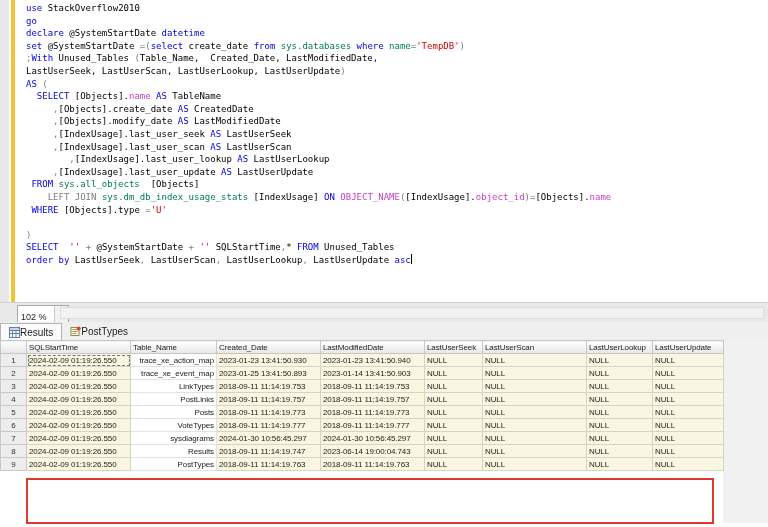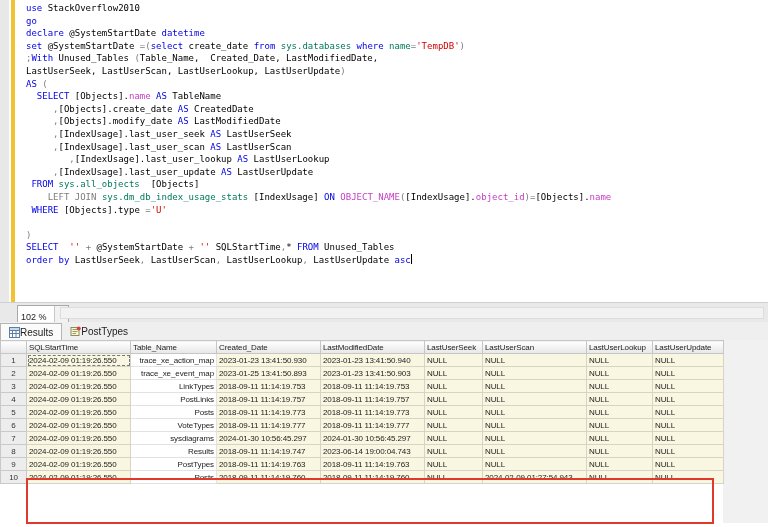--- a/index.html
+++ b/index.html
@@ -141,21 +141,21 @@
           <td class="cream">NULL</td>
           <td class="cream">NULL</td>
           <td class="cream">NULL</td>
           <td class="cream">NULL</td>
         </tr>
         <tr>
           <td class="rownum">2</td>
           <td class="cream">2024-02-09 01:19:26.550</td>
           <td class="white">trace_xe_event_map</td>
           <td class="cream">2023-01-25 13:41:50.893</td>
-          <td class="cream">2023-01-23 13:41:50.903</td>
+          <td class="cream">2023-01-14 13:41:50.903</td>
           <td class="cream">NULL</td>
           <td class="cream">NULL</td>
           <td class="cream">NULL</td>
           <td class="cream">NULL</td>
         </tr>
         <tr>
           <td class="rownum">3</td>
           <td class="cream">2024-02-09 01:19:26.550</td>
           <td class="white">LinkTypes</td>
           <td class="cream">2018-09-11 11:14:19.753</td>
@@ -224,27 +224,16 @@
           <td class="rownum">9</td>
           <td class="cream">2024-02-09 01:19:26.550</td>
           <td class="white">PostTypes</td>
           <td class="cream">2018-09-11 11:14:19.763</td>
           <td class="cream">2018-09-11 11:14:19.763</td>
           <td class="cream">NULL</td>
           <td class="cream">NULL</td>
           <td class="cream">NULL</td>
           <td class="cream">NULL</td>
         </tr>
-        <tr>
-          <td class="rownum">10</td>
-          <td class="cream">2024-02-09 01:19:26.550</td>
-          <td class="white">Posts</td>
-          <td class="cream">2018-09-11 11:14:19.760</td>
-          <td class="cream">2018-09-11 11:14:19.760</td>
-          <td class="cream">NULL</td>
-          <td class="cream">2024-02-09 01:27:54.943</td>
-          <td class="cream">NULL</td>
-          <td class="cream">NULL</td>
-        </tr>
       </tbody>
   </table>
 </div>
 <div class="redbox"></div>
 
 </body></html>

